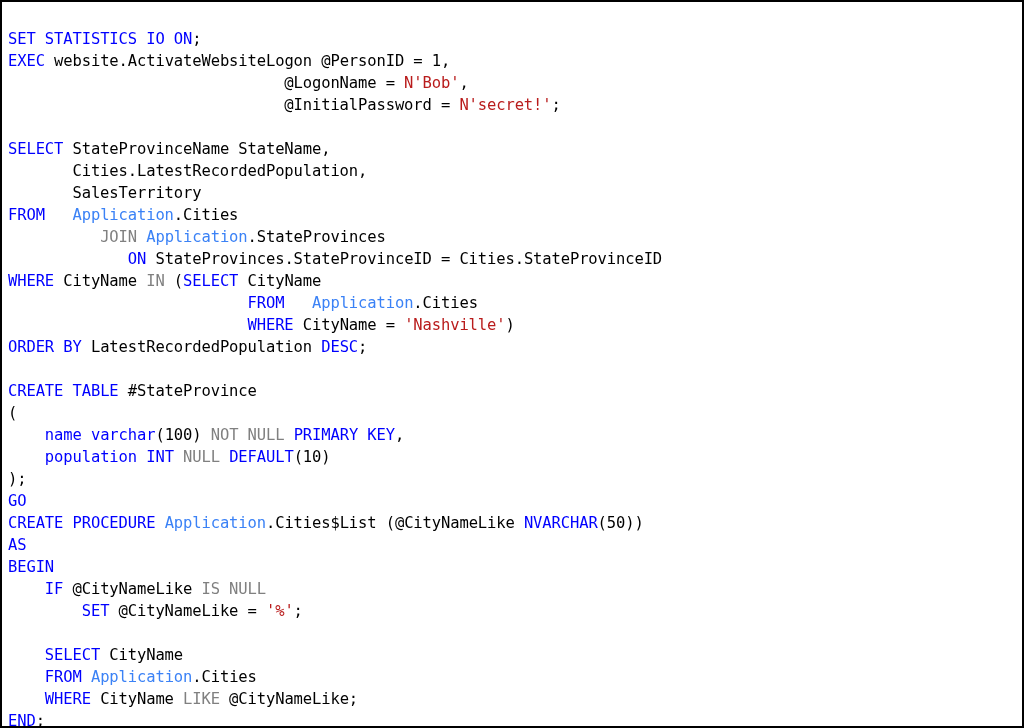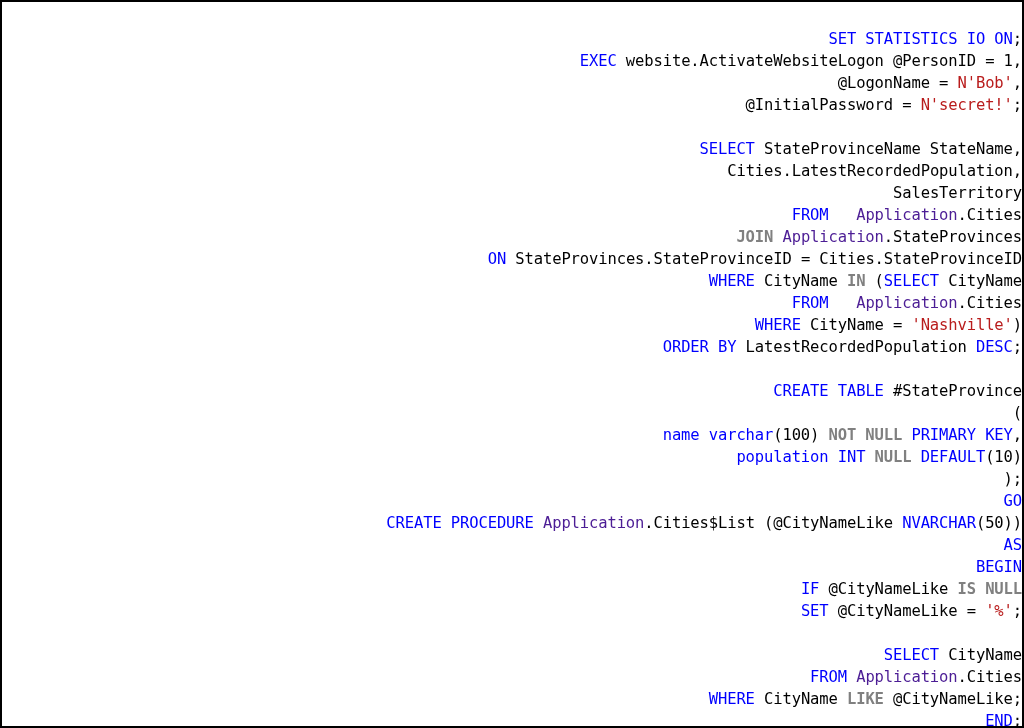--- a/index.html
+++ b/index.html
@@ -27,26 +27,25 @@
     font-size: 15.5px;
     line-height: 22px;
     white-space: pre;
     letter-spacing: -0.12px;
     color: #000000;
     -webkit-font-smoothing: none;
   }
   .code-line {
     height: 22px;
     white-space: pre;
-    text-align: right;
   }
   .tok { white-space: pre; }
   .kw   { color: #0000ff; }
-  .fn   { color: #4c1d95; }
-  .gray { color: #808080; font-weight: bold; }
+  .fn   { color: #3b82f6; }
+  .gray { color: #808080; }
   .str  { color: #b91c1c; }
   .plain{ color: #000000; }
 </style>
 </head>
 <body>
 
 <div id="code-frame">
   <pre id="code-listing"><div class="code-line"><span class="tok kw">SET</span><span class="tok plain"> </span><span class="tok kw">STATISTICS</span><span class="tok plain"> </span><span class="tok kw">IO</span><span class="tok plain"> </span><span class="tok kw">ON</span><span class="tok plain">;</span></div><div class="code-line"><span class="tok kw">EXEC</span><span class="tok plain"> website</span><span class="tok plain">.</span><span class="tok plain">ActivateWebsiteLogon @PersonID = 1,</span></div><div class="code-line"><span class="tok plain">                              @LogonName = </span><span class="tok str">N'Bob'</span><span class="tok plain">,</span></div><div class="code-line"><span class="tok plain">                              @InitialPassword = </span><span class="tok str">N'secret!'</span><span class="tok plain">;</span></div><div class="code-line">&nbsp;</div><div class="code-line"><span class="tok kw">SELECT</span><span class="tok plain"> StateProvinceName StateName,</span></div><div class="code-line"><span class="tok plain">       Cities.LatestRecordedPopulation,</span></div><div class="code-line"><span class="tok plain">       SalesTerritory</span></div><div class="code-line"><span class="tok kw">FROM</span><span class="tok plain">   </span><span class="tok fn">Application</span><span class="tok plain">.Cities</span></div><div class="code-line"><span class="tok plain">          </span><span class="tok gray">JOIN</span><span class="tok plain"> </span><span class="tok fn">Application</span><span class="tok plain">.StateProvinces</span></div><div class="code-line"><span class="tok plain">             </span><span class="tok kw">ON</span><span class="tok plain"> StateProvinces.StateProvinceID = Cities.StateProvinceID</span></div><div class="code-line"><span class="tok kw">WHERE</span><span class="tok plain"> CityName </span><span class="tok gray">IN</span><span class="tok plain"> (</span><span class="tok kw">SELECT</span><span class="tok plain"> CityName</span></div><div class="code-line"><span class="tok plain">                          </span><span class="tok kw">FROM</span><span class="tok plain">   </span><span class="tok fn">Application</span><span class="tok plain">.Cities</span></div><div class="code-line"><span class="tok plain">                          </span><span class="tok kw">WHERE</span><span class="tok plain"> CityName = </span><span class="tok str">'Nashville'</span><span class="tok plain">)</span></div><div class="code-line"><span class="tok kw">ORDER BY</span><span class="tok plain"> LatestRecordedPopulation </span><span class="tok kw">DESC</span><span class="tok plain">;</span></div><div class="code-line">&nbsp;</div><div class="code-line"><span class="tok kw">CREATE</span><span class="tok plain"> </span><span class="tok kw">TABLE</span><span class="tok plain"> #StateProvince</span></div><div class="code-line"><span class="tok plain">(</span></div><div class="code-line"><span class="tok plain">    </span><span class="tok kw">name</span><span class="tok plain"> </span><span class="tok kw">varchar</span><span class="tok plain">(100) </span><span class="tok gray">NOT NULL</span><span class="tok plain"> </span><span class="tok kw">PRIMARY KEY</span><span class="tok plain">,</span></div><div class="code-line"><span class="tok plain">    </span><span class="tok kw">population</span><span class="tok plain"> </span><span class="tok kw">INT</span><span class="tok plain"> </span><span class="tok gray">NULL</span><span class="tok plain"> </span><span class="tok kw">DEFAULT</span><span class="tok plain">(10)</span></div><div class="code-line"><span class="tok plain">);</span></div><div class="code-line"><span class="tok kw">GO</span></div><div class="code-line"><span class="tok kw">CREATE</span><span class="tok plain"> </span><span class="tok kw">PROCEDURE</span><span class="tok plain"> </span><span class="tok fn">Application</span><span class="tok plain">.Cities$List (@CityNameLike </span><span class="tok kw">NVARCHAR</span><span class="tok plain">(50))</span></div><div class="code-line"><span class="tok kw">AS</span></div><div class="code-line"><span class="tok kw">BEGIN</span></div><div class="code-line"><span class="tok plain">    </span><span class="tok kw">IF</span><span class="tok plain"> @CityNameLike </span><span class="tok gray">IS NULL</span></div><div class="code-line"><span class="tok plain">        </span><span class="tok kw">SET</span><span class="tok plain"> @CityNameLike = </span><span class="tok str">'%'</span><span class="tok plain">;</span></div><div class="code-line">&nbsp;</div><div class="code-line"><span class="tok plain">    </span><span class="tok kw">SELECT</span><span class="tok plain"> CityName</span></div><div class="code-line"><span class="tok plain">    </span><span class="tok kw">FROM</span><span class="tok plain"> </span><span class="tok fn">Application</span><span class="tok plain">.Cities</span></div><div class="code-line"><span class="tok plain">    </span><span class="tok kw">WHERE</span><span class="tok plain"> CityName </span><span class="tok gray">LIKE</span><span class="tok plain"> @CityNameLike;</span></div><div class="code-line"><span class="tok kw">END</span><span class="tok plain">;</span></div></pre>
 </div>
 

